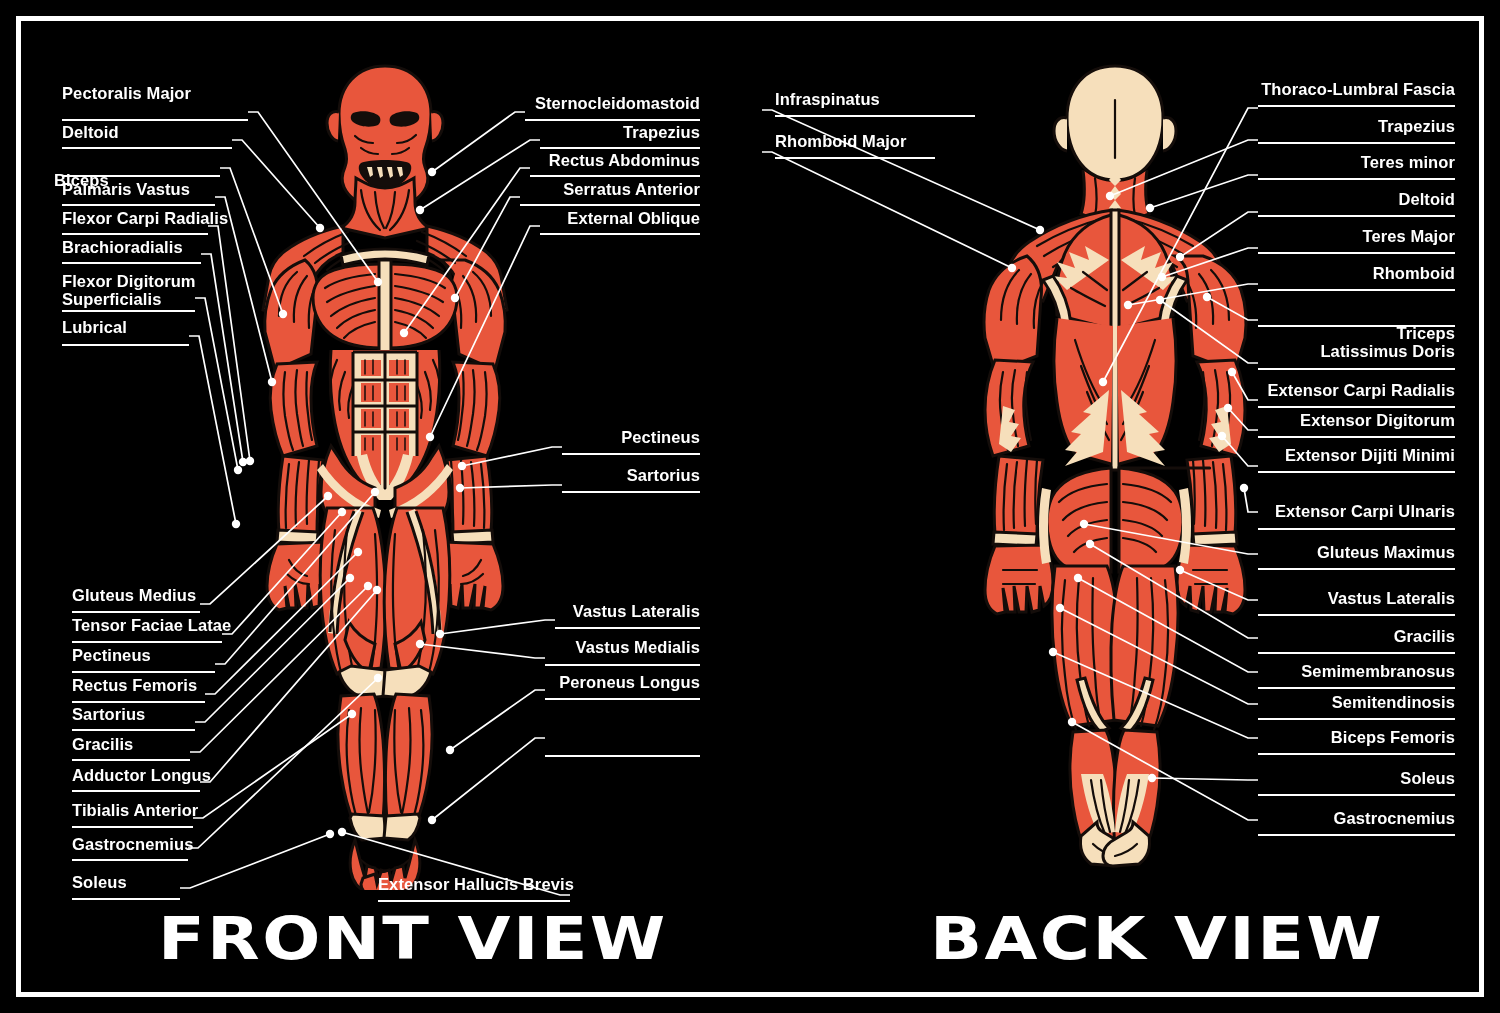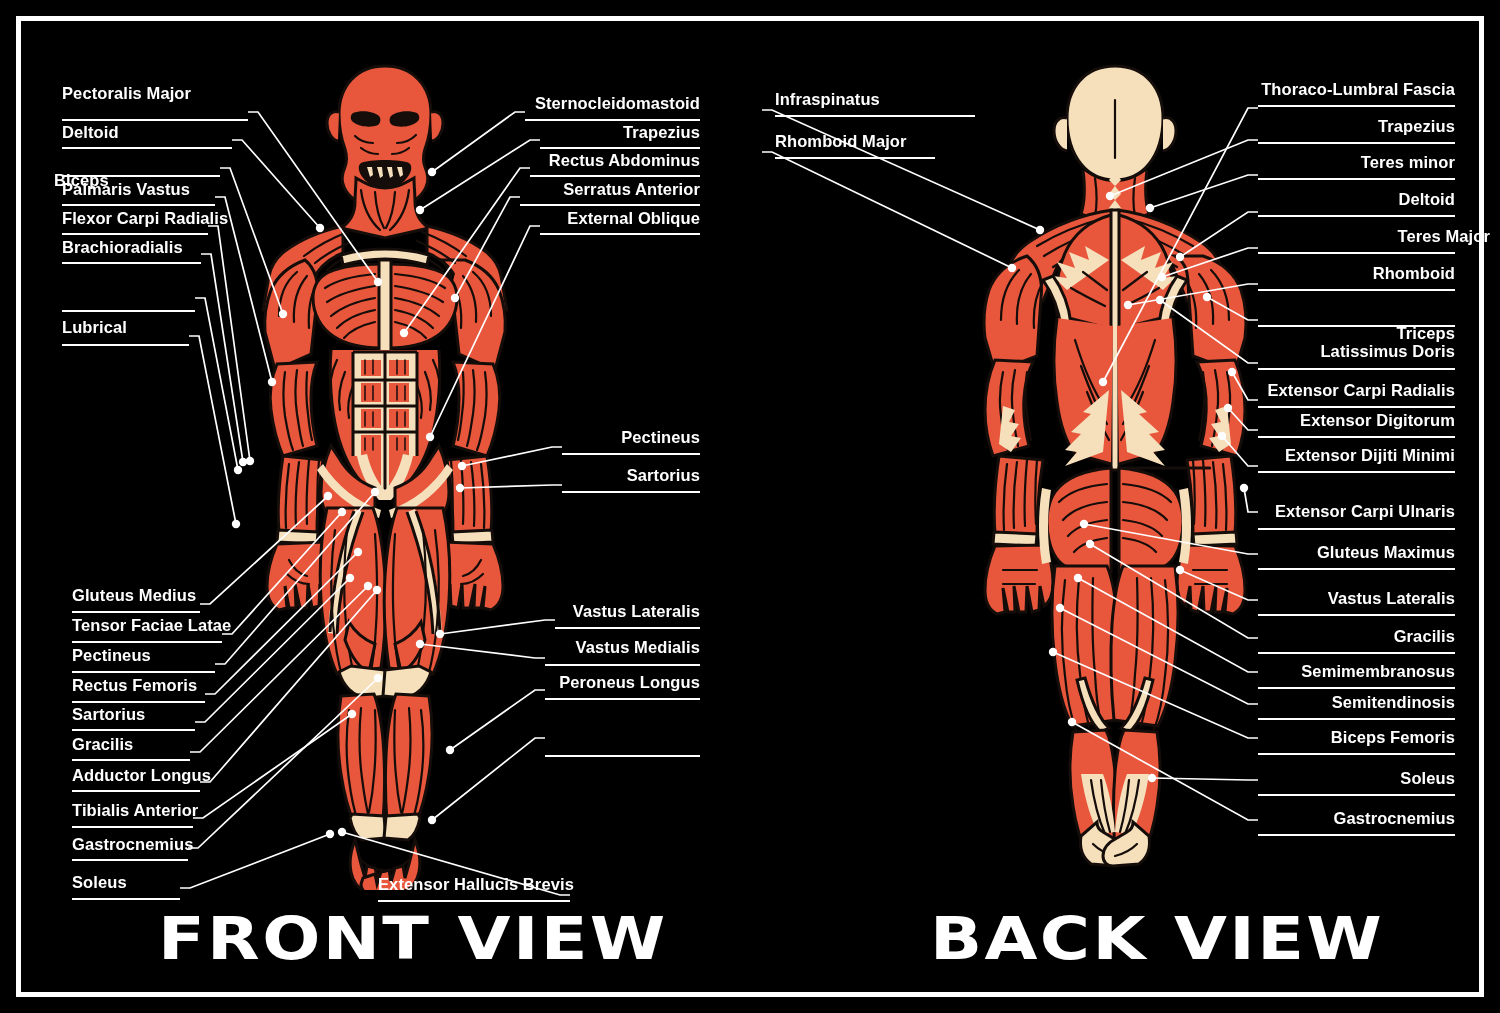--- a/index.html
+++ b/index.html
@@ -435,20 +435,22 @@
   <div class="lbl l" style="left:62px;top:123px;width:200px;">Deltoid</div>
   <div class="rule" style="left:62px;top:147px;width:170px;"></div>
   <div class="lbl l" style="left:54px;top:151px;width:200px;margin-top:20px;">Biceps</div>
   <div class="rule" style="left:62px;top:175px;width:158px;"></div>
   <div class="lbl l" style="left:62px;top:180px;width:210px;">Palmaris Vastus</div>
   <div class="rule" style="left:62px;top:204px;width:153px;"></div>
   <div class="lbl l" style="left:62px;top:209px;width:220px;">Flexor Carpi Radialis</div>
   <div class="rule" style="left:62px;top:233px;width:146px;"></div>
   <div class="lbl l" style="left:62px;top:238px;width:210px;">Brachioradialis</div>
   <div class="rule" style="left:62px;top:262px;width:139px;"></div>
+  <div class="lbl l" style="left:62px;top:272px;width:215px;line-height:18px;">Flexor Digitorum
+Superficialis</div>
   <div class="rule" style="left:62px;top:310px;width:133px;"></div>
   <div class="lbl l" style="left:62px;top:318px;width:200px;">Lubrical</div>
   <div class="rule" style="left:62px;top:344px;width:127px;"></div>
 
   <div class="lbl l" style="left:72px;top:586px;width:210px;">Gluteus Medius</div>
   <div class="rule" style="left:72px;top:611px;width:128px;"></div>
   <div class="lbl l" style="left:72px;top:616px;width:220px;">Tensor Faciae Latae</div>
   <div class="rule" style="left:72px;top:641px;width:150px;"></div>
   <div class="lbl l" style="left:72px;top:646px;width:200px;">Pectineus</div>
   <div class="rule" style="left:72px;top:671px;width:143px;"></div>
@@ -500,21 +502,21 @@
   <div class="rule" style="left:775px;top:157px;width:160px;"></div>
 
   <div class="lbl r" style="left:1180px;top:80px;width:275px;">Thoraco-Lumbral Fascia</div>
   <div class="rule" style="left:1258px;top:105px;width:197px;"></div>
   <div class="lbl r" style="left:1180px;top:117px;width:275px;">Trapezius</div>
   <div class="rule" style="left:1258px;top:142px;width:197px;"></div>
   <div class="lbl r" style="left:1180px;top:153px;width:275px;">Teres minor</div>
   <div class="rule" style="left:1258px;top:178px;width:197px;"></div>
   <div class="lbl r" style="left:1180px;top:190px;width:275px;">Deltoid</div>
   <div class="rule" style="left:1258px;top:215px;width:197px;"></div>
-  <div class="lbl r" style="left:1180px;top:227px;width:275px;padding-left:35px;">Teres Major</div>
+  <div class="lbl r" style="left:1180px;top:227px;width:275px;">Teres Major</div>
   <div class="rule" style="left:1258px;top:252px;width:197px;"></div>
   <div class="lbl r" style="left:1180px;top:264px;width:275px;">Rhomboid</div>
   <div class="rule" style="left:1258px;top:289px;width:197px;"></div>
   <div class="lbl r" style="left:1180px;top:300px;width:275px;margin-top:24px;">Triceps</div>
   <div class="rule" style="left:1258px;top:325px;width:197px;"></div>
   <div class="lbl r" style="left:1180px;top:342px;width:275px;">Latissimus Doris</div>
   <div class="rule" style="left:1258px;top:368px;width:197px;"></div>
   <div class="lbl r" style="left:1180px;top:381px;width:275px;">Extensor Carpi Radialis</div>
   <div class="rule" style="left:1258px;top:406px;width:197px;"></div>
   <div class="lbl r" style="left:1180px;top:411px;width:275px;">Extensor Digitorum</div>

